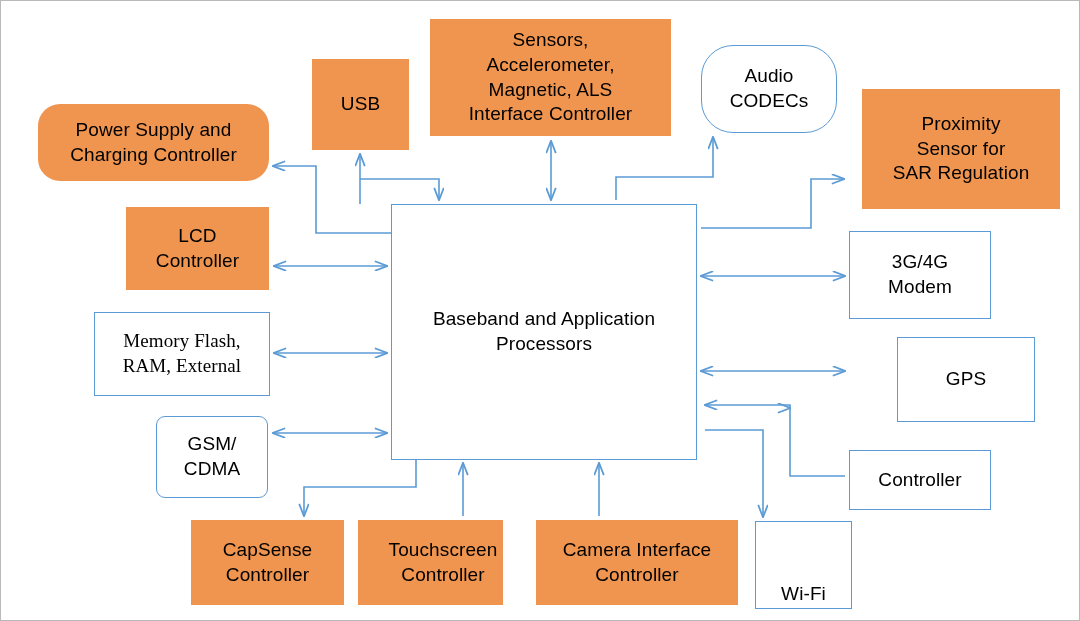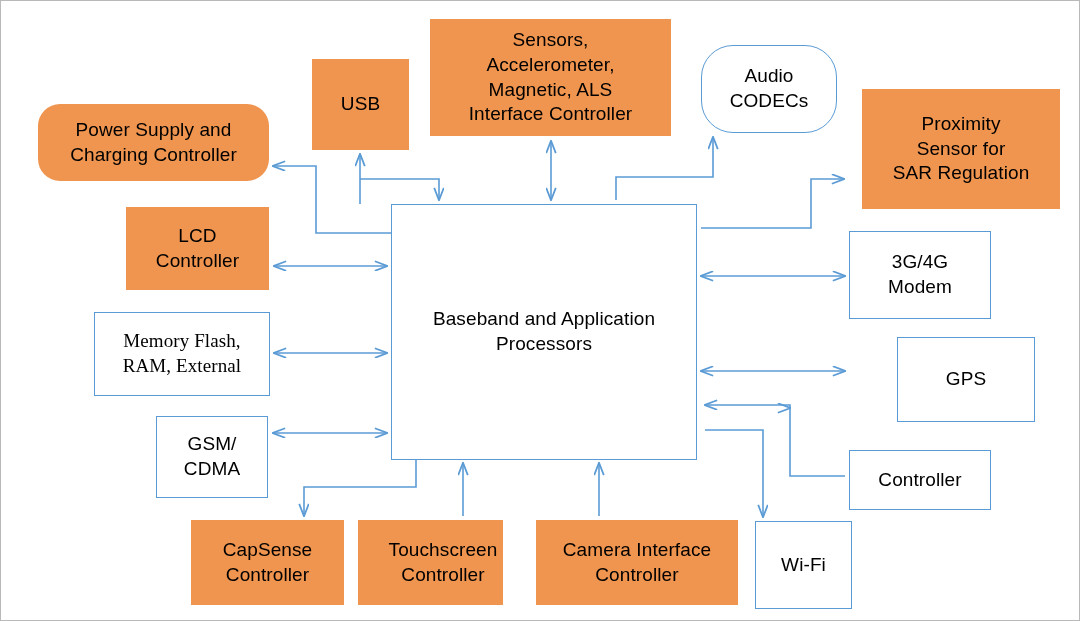--- a/index.html
+++ b/index.html
@@ -110,29 +110,29 @@
 Interface Controller</span></div>
       <div class="blk outline" style="left: 700px; top: 44px; width: 136px; height: 88px; border-radius: 32px;"><span>Audio
 CODECs</span></div>
       <div class="blk orange" style="left: 847px; top: 88px; width: 198px; height: 120px; margin-left: 14px;"><span>Proximity
 Sensor for
 SAR Regulation</span></div>
       <div class="blk orange" style="left: 125px; top: 206px; width: 143px; height: 83px;"><span>LCD
 Controller</span></div>
       <div class="blk outline" style="left: 93px; top: 311px; width: 176px; height: 84px; font-family: Liberation Serif, serif;"><span>Memory Flash,
 RAM, External</span></div>
-      <div class="blk outline" style="left: 155px; top: 415px; width: 112px; height: 82px;"><span>GSM/
+      <div class="blk outline" style="left: 155px; top: 415px; width: 112px; height: 82px; border-radius: 9px;"><span>GSM/
 CDMA</span></div>
       <div class="blk outline" style="left: 390px; top: 203px; width: 306px; height: 256px;"><span>Baseband and Application
 Processors</span></div>
       <div class="blk outline" style="left: 848px; top: 230px; width: 142px; height: 88px;"><span>3G/4G
 Modem</span></div>
       <div class="blk outline" style="left: 848px; top: 336px; width: 138px; height: 85px; margin-left: 48px;"><span>GPS</span></div>
       <div class="blk outline" style="left: 848px; top: 449px; width: 142px; height: 60px;"><span>Controller</span></div>
-      <div class="blk outline" style="left: 754px; top: 520px; width: 97px; height: 88px;"><span>Wi-Fi</span></div>
+      <div class="blk outline" style="left: 754px; top: 520px; width: 97px; height: 88px; align-items: flex-end;"><span>Wi-Fi</span></div>
       <div class="blk orange" style="left: 190px; top: 519px; width: 153px; height: 85px;"><span>CapSense
 Controller</span></div>
       <div class="blk orange" style="left: 357px; top: 519px; width: 145px; height: 85px; padding-left: 28px;"><span>Touchscreen
 Controller</span></div>
       <div class="blk orange" style="left: 535px; top: 519px; width: 202px; height: 85px;"><span>Camera Interface
 Controller</span></div>
     </div>
 
 </div>
 

